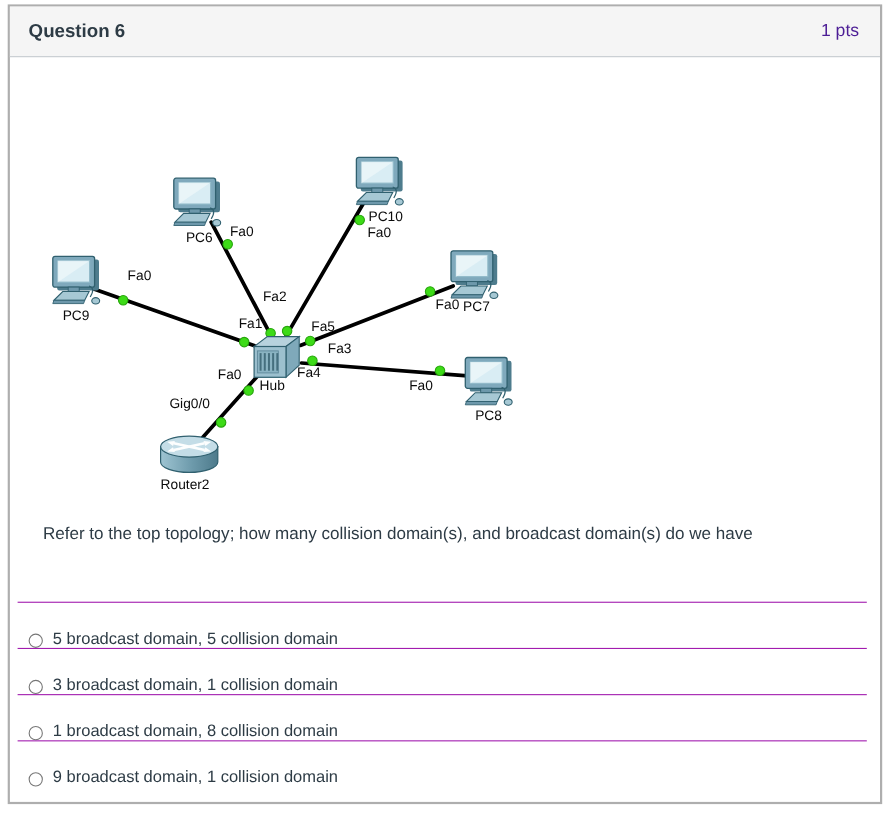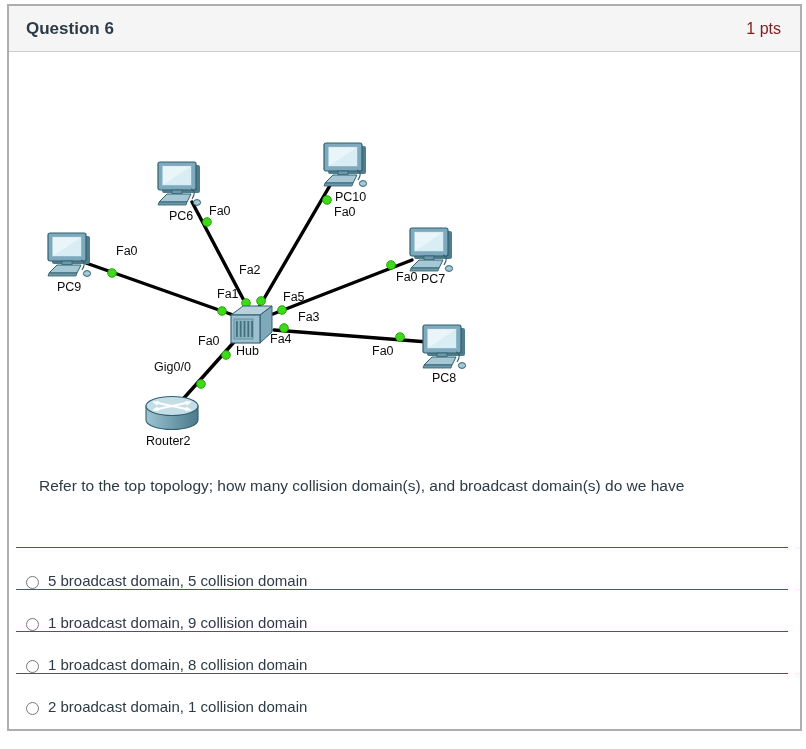--- a/index.html
+++ b/index.html
@@ -10,21 +10,21 @@
   .card{
     position:absolute;left:7px;top:4px;width:791px;height:723px;
     border:2px solid #aeaeae;background:#fff;
   }
   .hdr{
     height:45px;background:#f5f5f5;border-bottom:1px solid #c7cdd1;
     display:flex;align-items:center;justify-content:space-between;
     padding:0 19px 0 17px;
   }
   .title{font-size:17px;font-weight:bold;color:#2d3b45;}
-  .pts{font-size:16px;color:#7f1d1d;}
+  .pts{font-size:16px;color:#4c1d95;}
   .content{position:relative;height:677px;overflow:hidden;}
   .diagram{position:absolute;left:-9px;top:0;width:806px;height:424px;}
   .diagram svg{display:block;}
   .link{stroke:#000;stroke-width:3.4;stroke-linecap:round;}
   .dot{stroke-width:1;}
   .diag-label{font-size:12.5px;fill:#0b0b0b;}
   .qtext{position:absolute;left:30px;top:425px;font-size:15.5px;color:#2d3b45;width:760px;}
   .opts{position:absolute;left:7px;top:495px;width:772px;}
   .opt{display:flex;align-items:flex-end;height:41px;border-top:1px solid #a21caf;padding-left:10px;cursor:pointer;}
   .radio{
@@ -164,25 +164,25 @@
         </svg>
     </div>
     <div class="qtext">Refer to the top topology; how many collision domain(s), and broadcast domain(s) do we have</div>
     <div class="opts">
         <div class="opt">
     <span class="radio"></span>
     <span class="olabel">5 broadcast domain, 5 collision domain</span>
   </div>
         <div class="opt">
     <span class="radio"></span>
-    <span class="olabel">1 broadcast domain, 9 collision domain</span>
+    <span class="olabel">3 broadcast domain, 1 collision domain</span>
   </div>
         <div class="opt">
     <span class="radio"></span>
     <span class="olabel">1 broadcast domain, 8 collision domain</span>
   </div>
         <div class="opt">
     <span class="radio"></span>
-    <span class="olabel">2 broadcast domain, 1 collision domain</span>
+    <span class="olabel">9 broadcast domain, 1 collision domain</span>
   </div>
       </div>
   </div>
 </div>
 
 </body></html>

